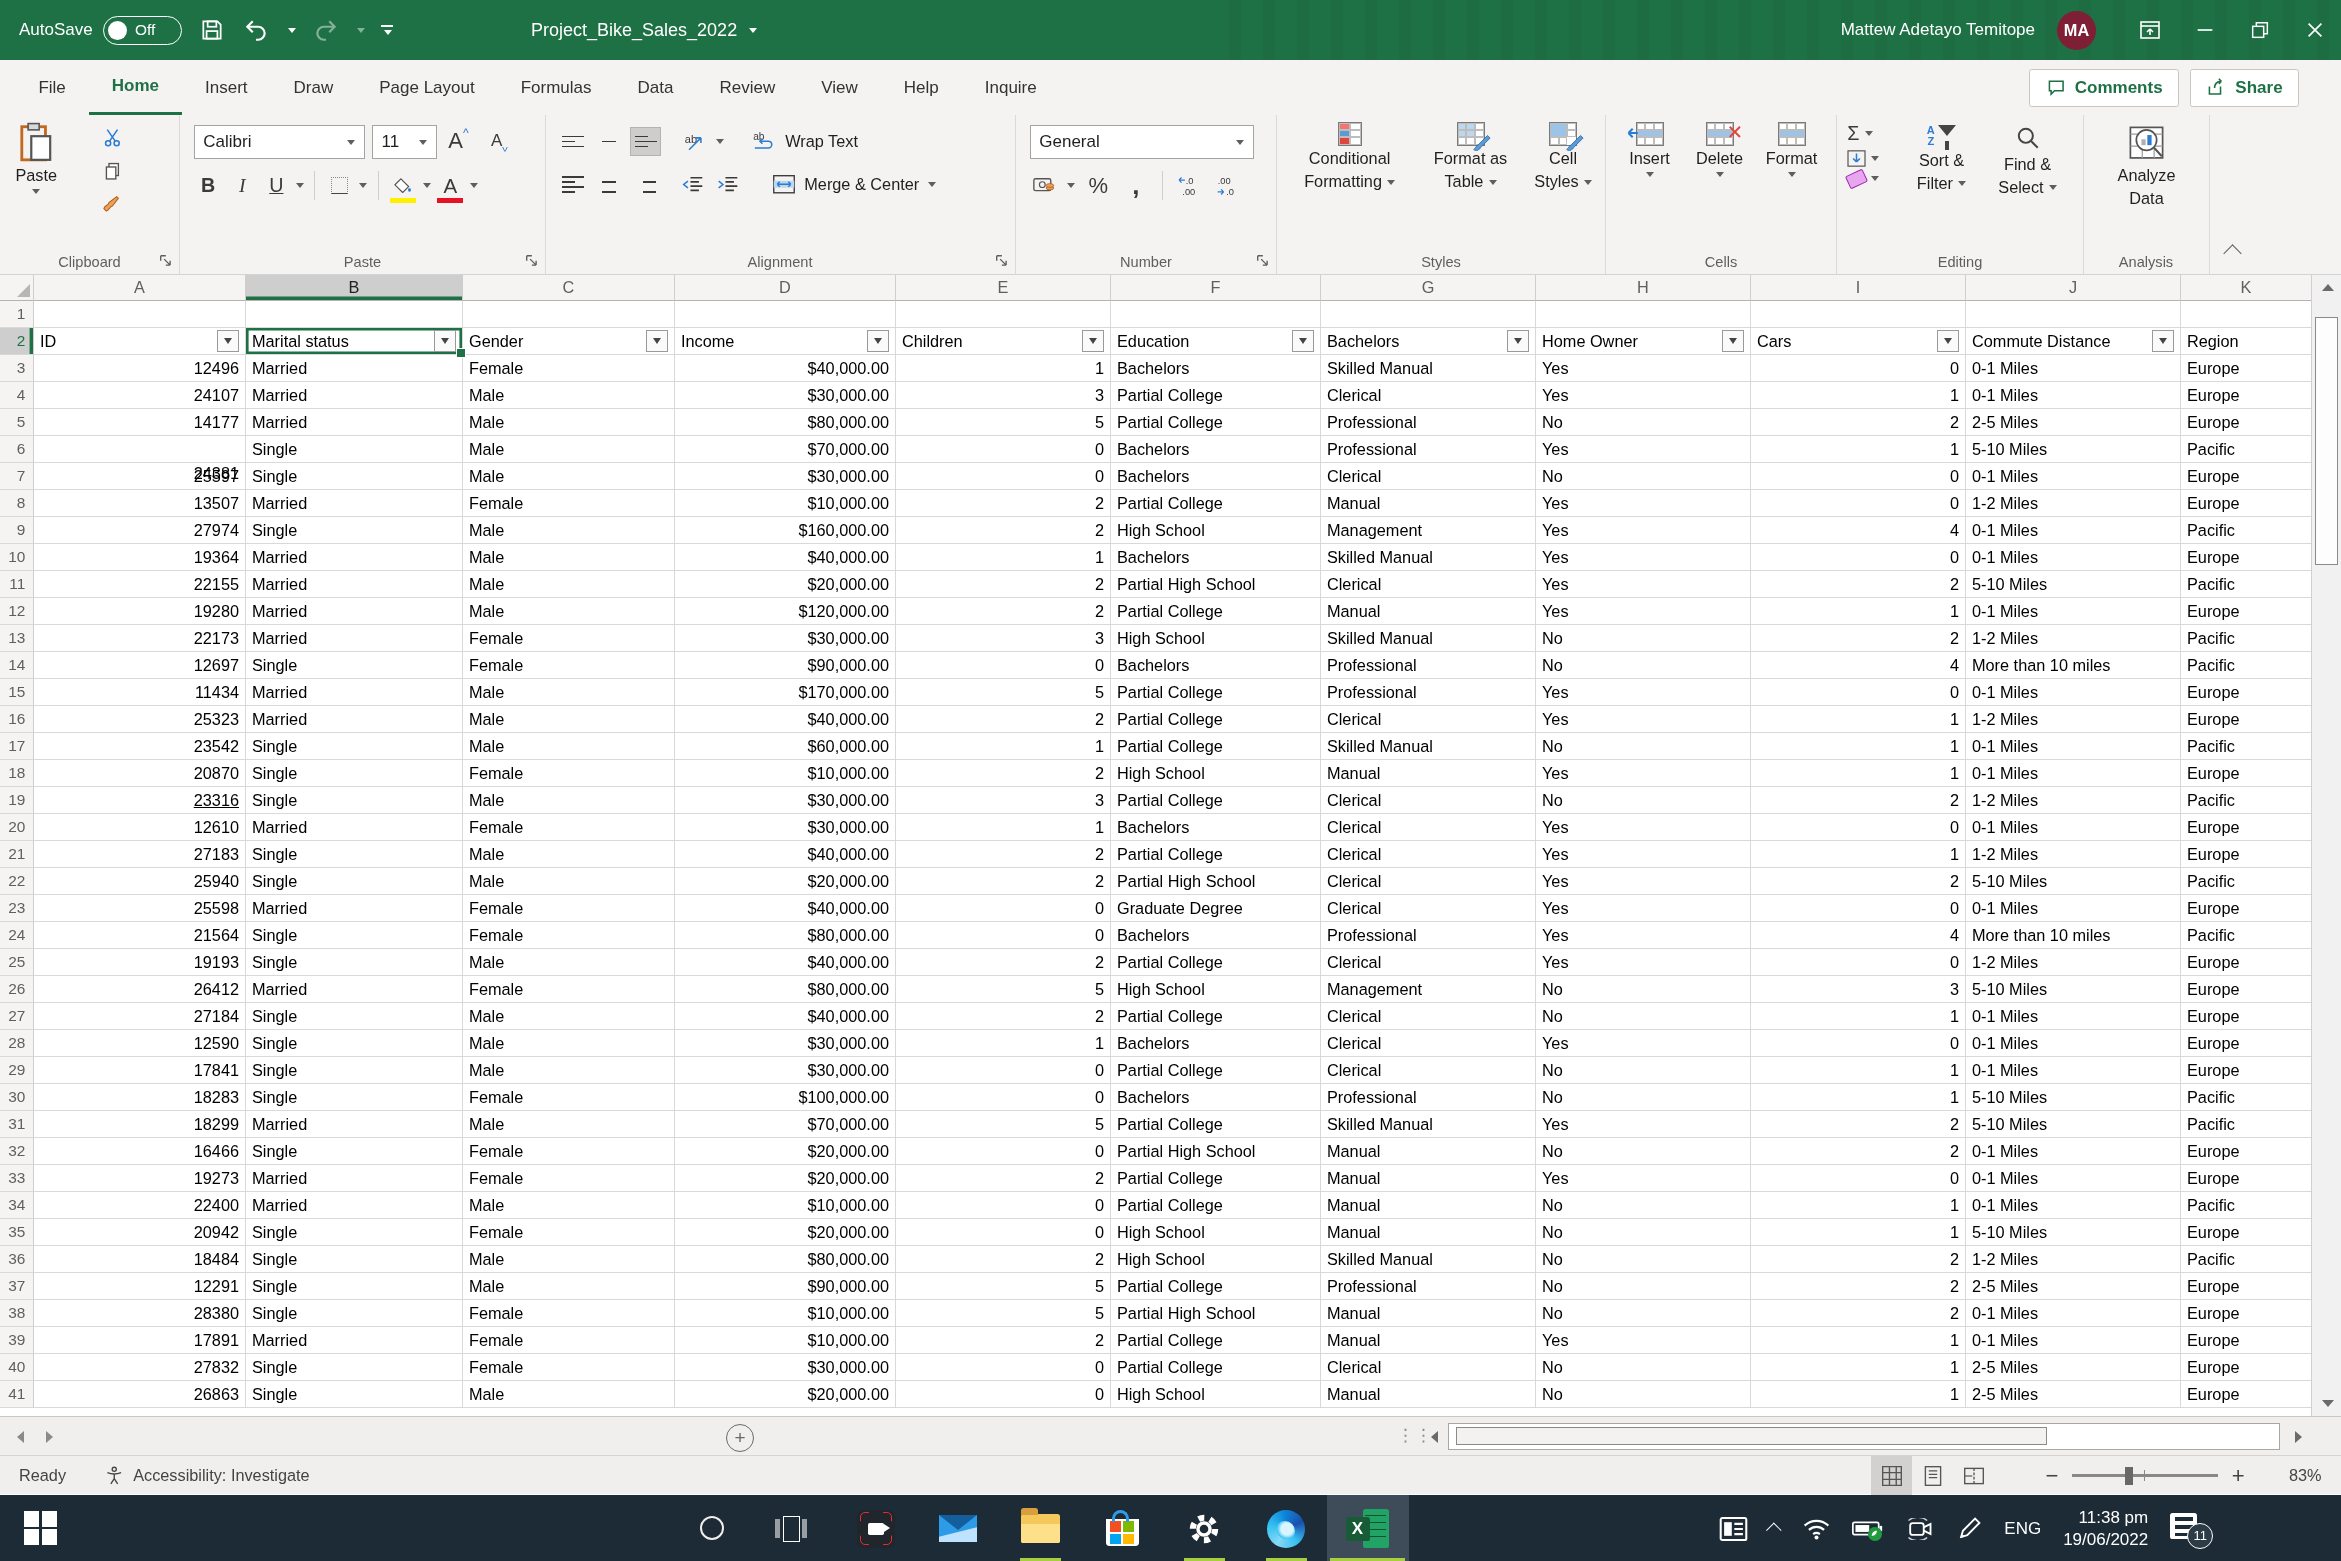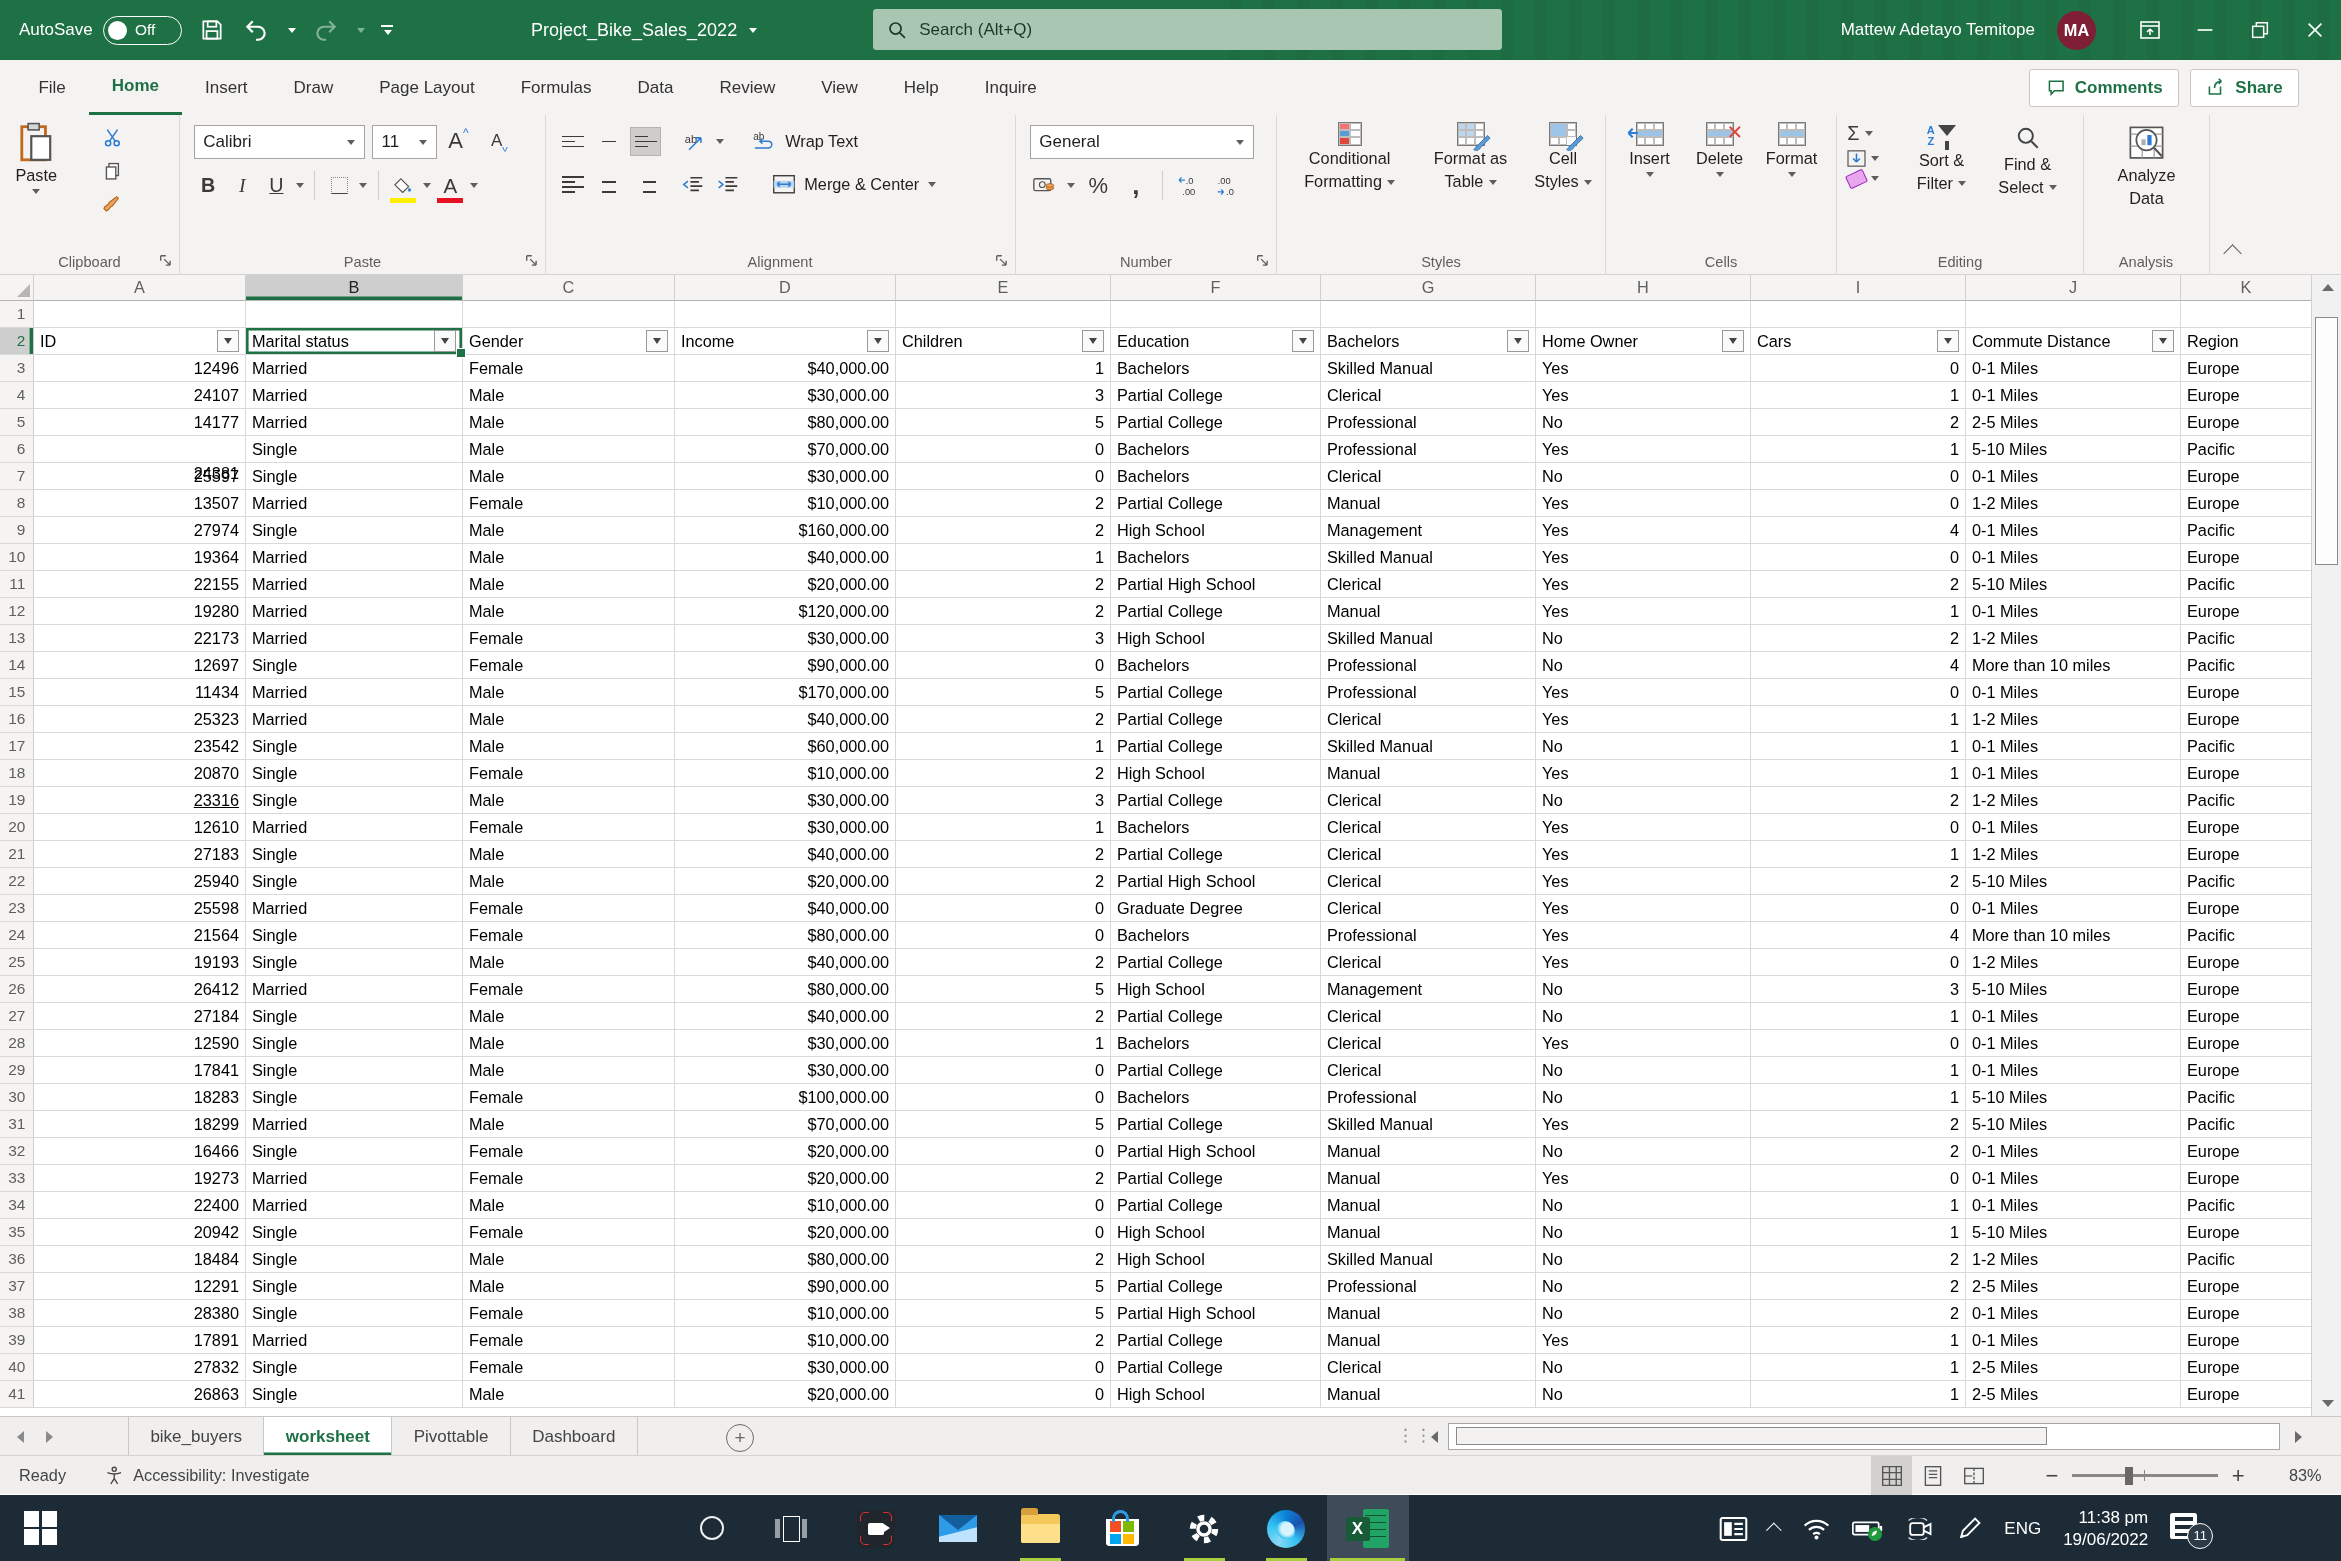--- a/index.html
+++ b/index.html
@@ -210,27 +210,20 @@
     <span class="mini-dd dim"></span>
     <div class="qat-chev">
         <span class="bar"></span>
         <span class="mini-dd"></span>
       </div>
   </div>
   <div class="doc-title">
     <span>Project_Bike_Sales_2022</span>
       <span class="mini-dd"></span>
   </div>
-  <div class="search-pill">
-    <svg width="20.5" height="20.5" viewBox="0 0 24 24">
-        <circle cx="10" cy="10" r="6.5" fill="none" stroke="#173a28" stroke-width="2"></circle>
-        <path d="M15 15l6 6" stroke="#173a28" stroke-width="2"></path>
-      </svg>
-    <span>Search (Alt+Q)</span>
-  </div>
   <div class="tb-right">
     <span class="username">Mattew Adetayo Temitope</span>
     <span class="avatar">MA</span>
     <div class="winbtn">
       <svg width="24" height="24" viewBox="0 0 24 24">
           <rect x="3" y="4" width="18" height="16" fill="none" stroke="#fff" stroke-width="1.6"></rect>
           <path d="M3 8h18" stroke="#fff" stroke-width="1.6"></path>
           <path d="M12 17v-6m0 0-3 3m3-3 3 3" stroke="#fff" stroke-width="1.6" fill="none"></path>
         </svg>
     </div>
@@ -2234,26 +2227,20 @@
   <div class="vs-btn" style="bottom:0;top:auto;">
       <span class="tri-down"></span>
     </div>
 </div>
 
 <div class="sheetbar">
   <div class="sb-nav">
     <span class="sb-tri l"></span>
     <span class="sb-tri rr"></span>
   </div>
-  <div class="stabs" id="sheet-tabs">
-      <div class="stab">bike_buyers</div>
-      <div class="stab active">worksheet</div>
-      <div class="stab">Pivottable</div>
-      <div class="stab">Dashboard</div>
-    </div>
   <div class="newsheet">+</div>
   <div class="sb-dots">⋮⋮</div>
   <div class="hs-larrow">
       <span class="tri-left"></span>
     </div>
   <div class="hs-track">
       <div class="hs-thumb"></div>
     </div>
   <div class="hs-rarrow">
       <span class="tri-right"></span>

